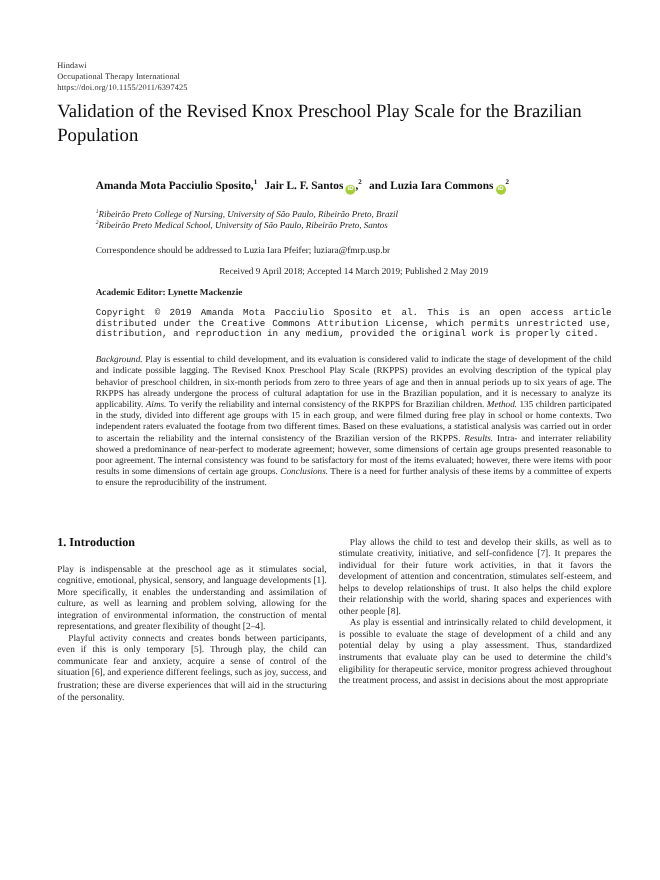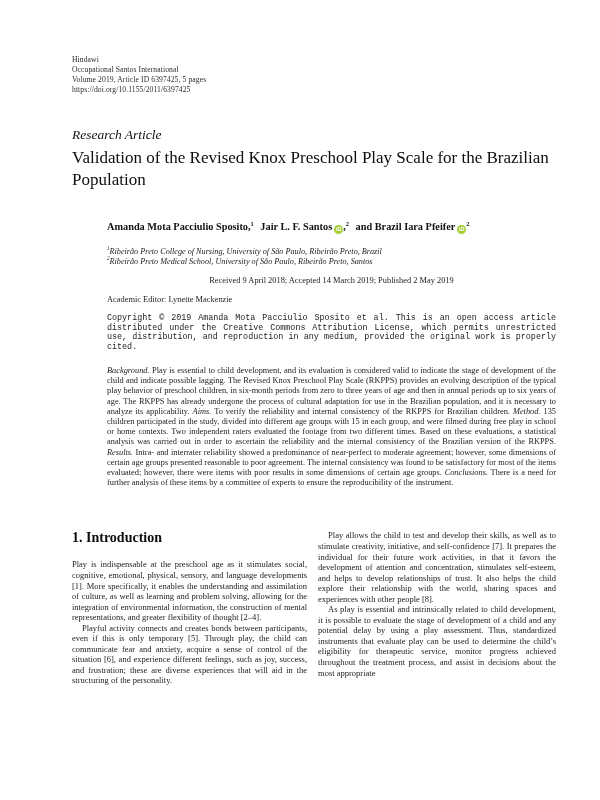--- a/index.html
+++ b/index.html
@@ -8,21 +8,21 @@
     background: #ffffff;
     font-family: "Liberation Serif", "DejaVu Serif", serif;
     color: #1f1f1f;
   }
   .page {
     position: relative;
     width: 600px; height: 800px;
     overflow: hidden;
     background: #ffffff;
   }
-  .content { padding: 55px 44px 0 52px; margin-left: 20px; }
+  .content { padding: 55px 44px 0 52px; }
 
   
   .pub-header { font-size: 7.6px; line-height: 9.9px; color: #2b2b2b; letter-spacing: 0.1px; }
   .pub-header div { white-space: nowrap; }
 
   .article-type { margin-top: 33px; font-style: italic; font-size: 13.5px; line-height: 14px; color: #111; }
 
   .paper-title {
     margin-top: 5px;
     font-size: 17px; font-weight: normal; line-height: 22px;
@@ -42,67 +42,66 @@
     font-family: "Liberation Sans", sans-serif;
     font-size: 5.5px; line-height: 9px; text-align: center; font-weight: bold;
     margin-left: 2px; vertical-align: -1px;
   }
 
   .affiliations { margin-top: 13px; font-size: 8.2px; font-style: italic; line-height: 10.3px; color: #222; }
 
   .meta-line { font-size: 8.4px; line-height: 9.8px; color: #222; }
   .correspondence { margin-top: 13px; }
   .dates { margin-top: 9px; text-align: center; }
-  .editor { margin-top: 9px; }
+  .editor { margin-top: 9px; font-weight: bold; }
   .copyright { margin-top: 9px; text-align: justify; font-family: Liberation Mono, monospace; }
 
   .abstract {
     margin-top: 13px; font-size: 8.35px; line-height: 10.2px;
     text-align: justify; color: #222;
   }
   .abstract i { font-style: italic; }
 
   
   .columns { margin-top: 42px; display: flex; gap: 11px; }
   .col-left { width: 245px; }
   .col-right { width: 248px; }
-  .section-heading { font-size: 14px; font-weight: bold; margin: 0 0 13px 0; color: #0d0d0d; }
+  .section-heading { font-size: 11px; font-weight: bold; margin: 0 0 13px 0; color: #0d0d0d; }
   .body-par { font-size: 8.5px; line-height: 10.55px; text-align: justify; margin: 0; color: #222; }
   .indent { text-indent: 10px; }
 </style>
 </head>
 <body>
 
 <div class="page">
   <div class="content">
 
     <div class="pub-header">
       <div>Hindawi</div>
-      <div>Occupational Santos International</div>
-      <div>Volume 2019, Article ID 6397425, 5 pages</div>
+      <div>Occupational Therapy International</div>
       <div>https://doi.org/10.1155/2011/6397425</div>
     </div>
 
-    <div class="article-type">Research Article</div>
 
     <h1 class="paper-title" style="margin:5px 0 0 0; margin-top:5px;">Validation of the Revised Knox Preschool Play Scale for the Brazilian Population</h1>
 
     <div class="front">
 
       <div class="authors">
         <span class="author-group"><span>Amanda Mota Pacciulio Sposito</span><span>,</span><sup>1</sup></span>
         <span class="author-group"><span>Jair L. F. Santos</span><span class="orcid">iD</span><span>,</span><sup>2</sup></span>
-        <span class="author-group"><span>and Brazil Iara Pfeifer</span><span class="orcid">iD</span><sup>2</sup></span>
+        <span class="author-group"><span>and Luzia Iara Commons</span><span class="orcid">iD</span><sup>2</sup></span>
       </div>
 
       <div class="affiliations">
         <div><sup>1</sup><span>Ribeirão Preto College of Nursing, University of São Paulo, Ribeirão Preto, Brazil</span></div>
         <div><sup>2</sup><span>Ribeirão Preto Medical School, University of São Paulo, Ribeirão Preto, Santos</span></div>
       </div>
 
+      <div class="meta-line correspondence">Correspondence should be addressed to Luzia Iara Pfeifer; luziara@fmrp.usp.br</div>
       <div class="meta-line dates">Received 9 April 2018; Accepted 14 March 2019; Published 2 May 2019</div>
       <div class="meta-line editor">Academic Editor: Lynette Mackenzie</div>
       <div class="meta-line copyright">Copyright © 2019 Amanda Mota Pacciulio Sposito et al. This is an open access article distributed under the Creative Commons Attribution License, which permits unrestricted use, distribution, and reproduction in any medium, provided the original work is properly cited.</div>
 
       <p class="abstract" style="margin:13px 0 0 0;"><i>Background.</i><span> Play is essential to child development, and its evaluation is considered valid to indicate the stage of development of the child and indicate possible lagging. The Revised Knox Preschool Play Scale (RKPPS) provides an evolving description of the typical play behavior of preschool children, in six-month periods from zero to three years of age and then in annual periods up to six years of age. The RKPPS has already undergone the process of cultural adaptation for use in the Brazilian population, and it is necessary to analyze its applicability. </span><i>Aims.</i><span> To verify the reliability and internal consistency of the RKPPS for Brazilian children. </span><i>Method.</i><span> 135 children participated in the study, divided into different age groups with 15 in each group, and were filmed during free play in school or home contexts. Two independent raters evaluated the footage from two different times. Based on these evaluations, a statistical analysis was carried out in order to ascertain the reliability and the internal consistency of the Brazilian version of the RKPPS. </span><i>Results.</i><span> Intra- and interrater reliability showed a predominance of near-perfect to moderate agreement; however, some dimensions of certain age groups presented reasonable to poor agreement. The internal consistency was found to be satisfactory for most of the items evaluated; however, there were items with poor results in some dimensions of certain age groups. </span><i>Conclusions.</i><span> There is a need for further analysis of these items by a committee of experts to ensure the reproducibility of the instrument.</span></p>
 
     </div>
 
     <div class="columns">
       <div class="col-left">

